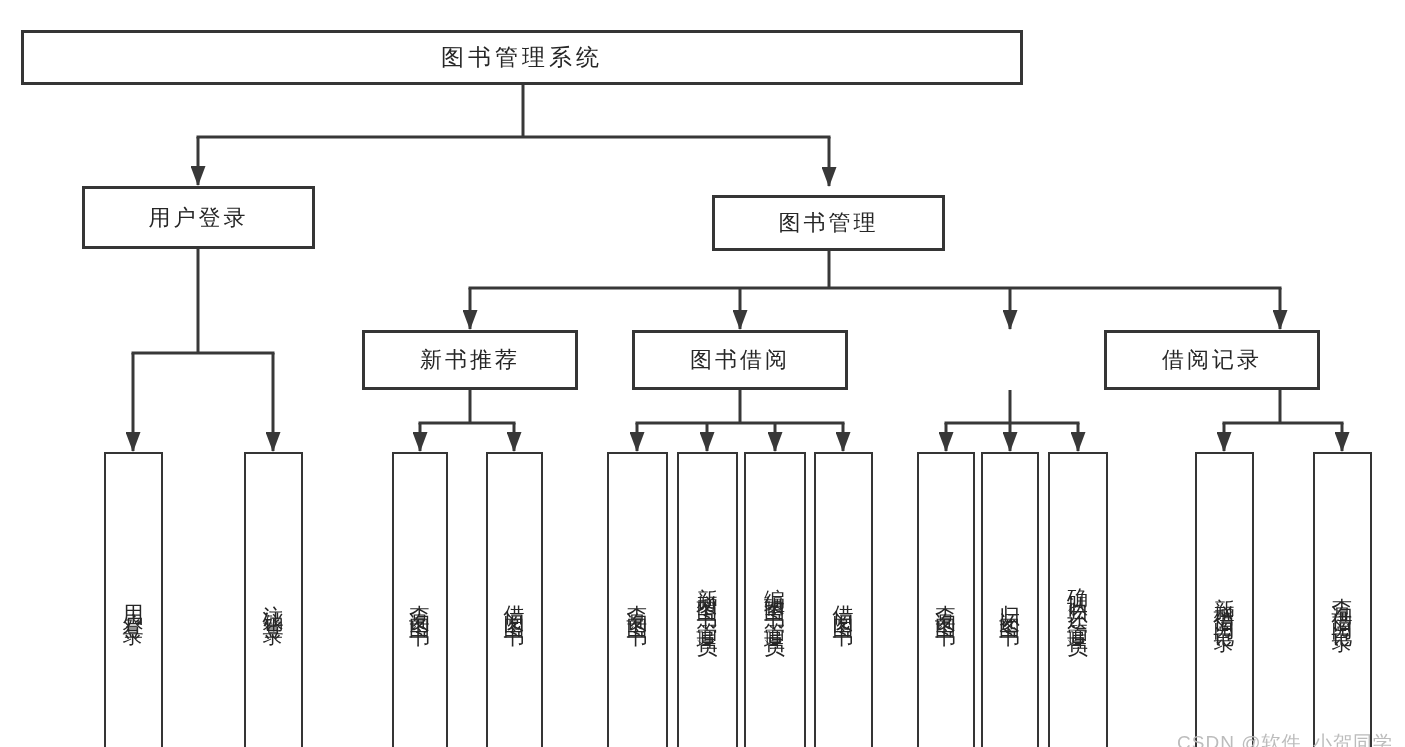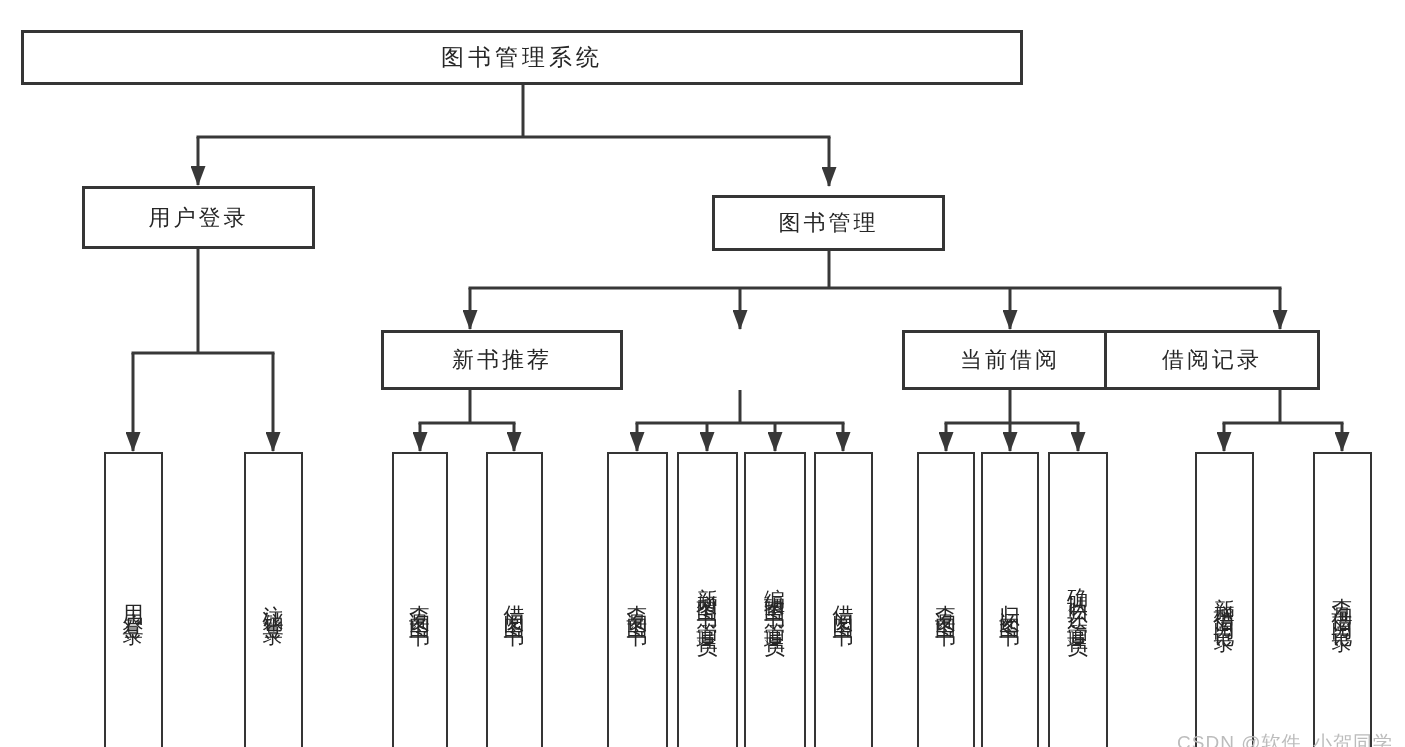--- a/index.html
+++ b/index.html
@@ -111,22 +111,22 @@
       <line x1="1224" y1="406" x2="1224" y2="434" marker-end="url(#ah)"></line>
       <line x1="1342" y1="406" x2="1342" y2="434" marker-end="url(#ah)"></line>
     </g>
   </svg>
 
   <div class="node root-node" style="left:21px; top:13px; width:1002px; height:55px;">图书管理系统</div>
 
   <div class="node branch-node" style="left:82px; top:169px; width:233px; height:63px;">用户登录</div>
   <div class="node branch-node" style="left:712px; top:178px; width:233px; height:56px;">图书管理</div>
 
-  <div class="node branch-node" style="left:381px; top:313px; width:242px; height:60px;">新书推荐</div>
-  <div class="node branch-node" style="left:902px; top:313px; width:216px; height:60px;">当前借阅</div>
+  <div class="node branch-node" style="left:362px; top:313px; width:216px; height:60px;">新书推荐</div>
+  <div class="node branch-node" style="left:632px; top:313px; width:216px; height:60px;">图书借阅</div>
   <div class="node branch-node" style="left:1104px; top:313px; width:216px; height:60px;">借阅记录</div>
 
   <div class="node leaf-node" style="left:104px; top:435px; width:59px; height:300px;">用户登录</div>
   <div class="node leaf-node" style="left:244px; top:435px; width:59px; height:300px;">注销登录</div>
 
   <div class="node leaf-node" style="left:392px; top:435px; width:56px; height:300px;">查询图书</div>
   <div class="node leaf-node" style="left:486px; top:435px; width:57px; height:300px;">借阅图书</div>
 
   <div class="node leaf-node" style="left:607px; top:435px; width:61px; height:300px;">查询图书</div>
   <div class="node leaf-node" style="left:677px; top:435px; width:61px; height:300px;">新增图书（管理员）</div>

